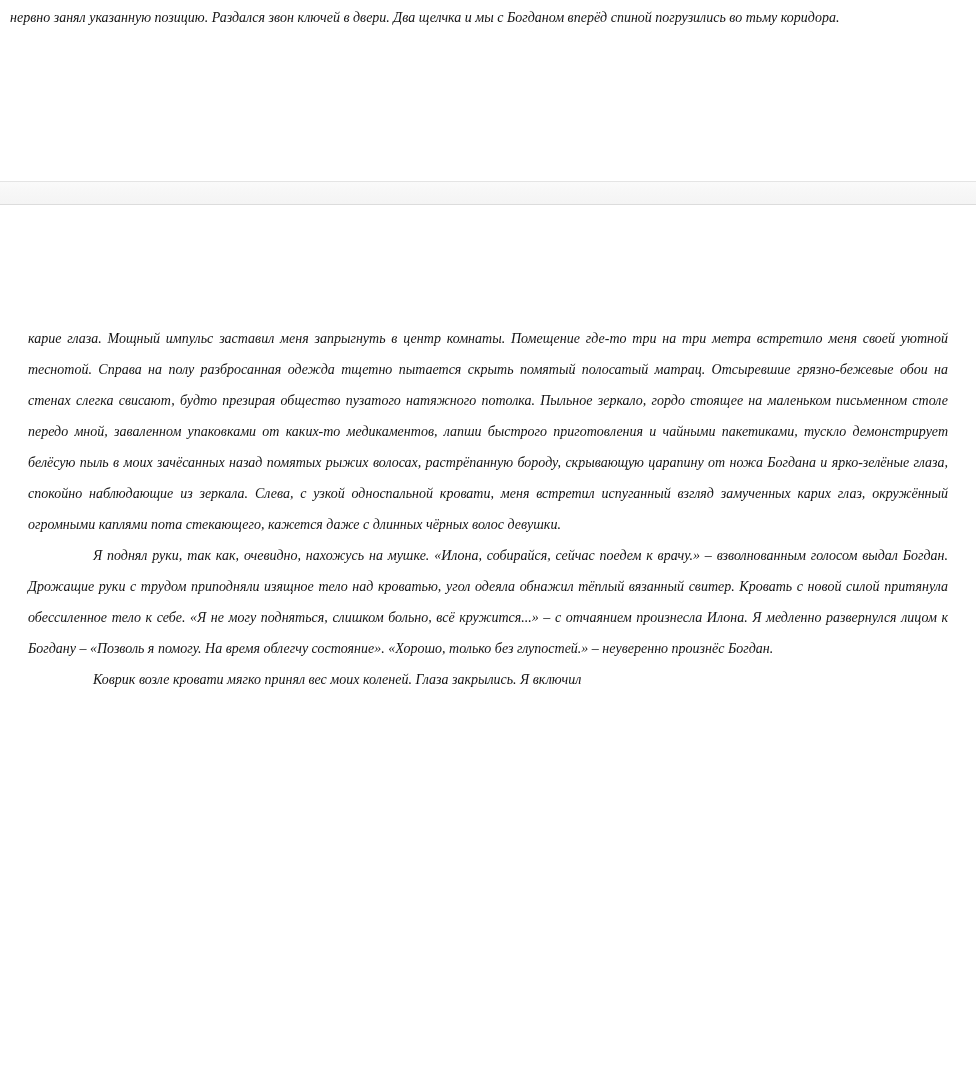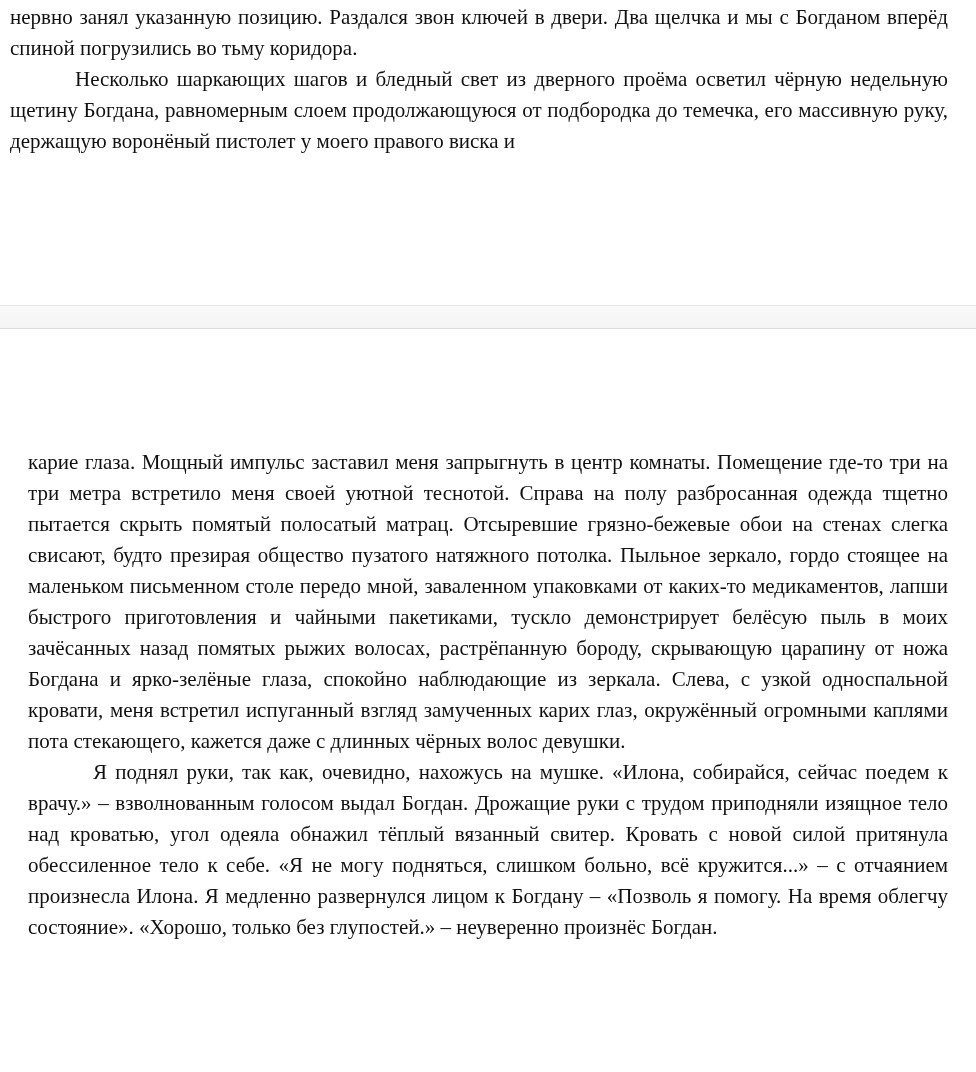--- a/index.html
+++ b/index.html
@@ -39,27 +39,28 @@
     padding-top: 2px;
   }
 
   .page-two .page-body {
     padding-top: 118px;
     padding-left: 28px;
   }
 
   .para {
     margin: 0;
-    font-size: 21px;
+    font-size: 14px;
     line-height: 31px;
     text-align: justify;
     text-justify: inter-word;
     letter-spacing: 0px;
     word-spacing: 0px;
     hyphens: none;
+    font-style: italic;
     -webkit-hyphens: none;
   }
 
   .para.indent {
     text-indent: 65px;
   }
 
   
 
   .page-break {
@@ -79,27 +80,27 @@
   }
 </style>
 </head>
 <body>
 
 <div class="doc-viewer">
 
   <div class="page page-one">
     <div class="page-body">
       <p class="para">нервно занял указанную позицию. Раздался звон ключей в двери. Два щелчка и мы с Богданом вперёд спиной погрузились во тьму коридора.</p>
-      <p class="para indent">Несколько шаркающих шагов и бледный свет из дверного проёма осветил чёрную недельную щетину Богдана, равномерным слоем продолжающуюся от подбородка до темечка, его массивную руку, держащую воронёный пистолет у моего правого виска и</p>
     </div>
     <div class="spacer-after-text"></div>
   </div>
 
   <div class="page-break"></div>
 
   <div class="page page-two">
     <div class="page-body">
       <p class="para">карие глаза. Мощный импульс заставил меня запрыгнуть в центр комнаты. Помещение где-то три на три метра встретило меня своей уютной теснотой. Справа на полу разбросанная одежда тщетно пытается скрыть помятый полосатый матрац. Отсыревшие грязно-бежевые обои на стенах слегка свисают, будто презирая общество пузатого натяжного потолка. Пыльное зеркало, гордо стоящее на маленьком письменном столе передо мной, заваленном упаковками от каких-то медикаментов, лапши быстрого приготовления и чайными пакетиками, тускло демонстрирует белёсую пыль в моих зачёсанных назад помятых рыжих волосах, растрёпанную бороду, скрывающую царапину от ножа Богдана и ярко-зелёные глаза, спокойно наблюдающие из зеркала. Слева, с узкой односпальной кровати, меня встретил испуганный взгляд замученных карих глаз, окружённый огромными каплями пота стекающего, кажется даже с длинных чёрных волос девушки.</p>
       <p class="para indent">Я поднял руки, так как, очевидно, нахожусь на мушке. «Илона, собирайся, сейчас поедем к врачу.» – взволнованным голосом выдал Богдан. Дрожащие руки с трудом приподняли изящное тело над кроватью, угол одеяла обнажил тёплый вязанный свитер. Кровать с новой силой притянула обессиленное тело к себе. «Я не могу подняться, слишком больно, всё кружится...» – с отчаянием произнесла Илона. Я медленно развернулся лицом к Богдану – «Позволь я помогу. На время облегчу состояние». «Хорошо, только без глупостей.» – неуверенно произнёс Богдан.</p>
+      <p class="para indent">Коврик возле кровати мягко принял вес моих коленей. Глаза закрылись. Я включил</p>
     </div>
   </div>
 
 </div>
 
 </body></html>

